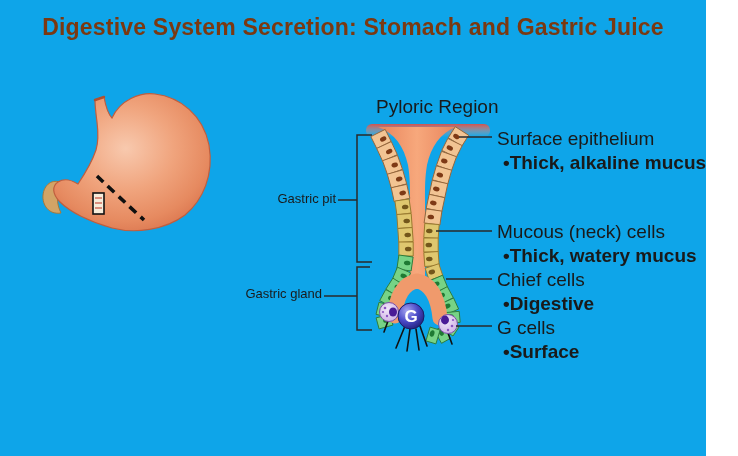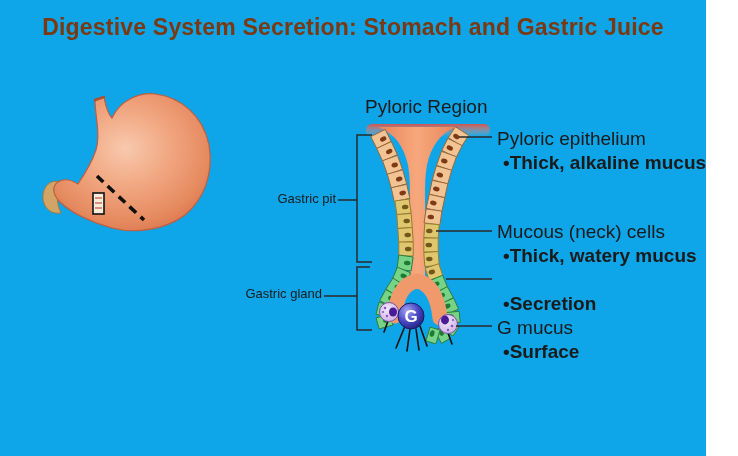--- a/index.html
+++ b/index.html
@@ -1,20 +1,20 @@
 <!DOCTYPE html>
 <html style="--title-color: #7B3911; --label-color: #1A1A1A; --line-color: #2A2A2A; --stomach-main: #EE9A72; --stomach-duodenum: #D2A466; --cell-peach: #F2C493; --cell-peach-nucleus: #7E3A16; --cell-yellow: #DFC76F; --cell-yellow-nucleus: #73561B; --cell-green: #77D386; --cell-green-nucleus: #1F7A33; --lumen: #F09A6C; --top-mucosa-band: #DE4F46; --g-sphere: #31319B; --purple-cell: #D9C6EC; --purple-cell-nucleus: #4A1B96;"><head>
 <meta charset="utf-8">
 <style>
   html,body{margin:0;padding:0;background:#fff;}
   .stage{position:relative;width:706px;height:456px;background:#0ea5e9;overflow:hidden;
          font-family:"Liberation Sans","DejaVu Sans",sans-serif;}
   .title{position:absolute;left:0;right:0;top:14px;margin:0;text-align:center;
          font-size:23px;font-weight:bold;color:var(--title-color,#7B3911);letter-spacing:.2px;}
-  .pyloric{position:absolute;left:365px;top:96px;font-size:19px;color:var(--label-color,#1a1a1a);}
+  .pyloric{position:absolute;left:376px;top:96px;font-size:19px;color:var(--label-color,#1a1a1a);}
   .llabel{position:absolute;font-size:13px;color:var(--label-color,#1a1a1a);text-align:right;width:150px;}
   #lbl-pit{left:186px;top:191px;}
   #lbl-gland{left:172px;top:286px;}
   .rlabel{position:absolute;left:497px;font-size:19px;color:var(--label-color,#1a1a1a);white-space:nowrap;}
   .rlabel.bullet{left:503px;font-weight:bold;}
   svg{position:absolute;}
   .stomach{left:40px;top:75px;}
   .gland{left:358px;top:120px;}
   .overlay{left:0;top:0;pointer-events:none;}
   .gletter{font-family:"Liberation Sans",sans-serif;font-weight:bold;font-size:17px;fill:#fff;}
@@ -193,24 +193,25 @@
     <path d="M 324,296 L 357,296"></path>
     <path d="M 459,137 L 492,137"></path>
     <path d="M 436,231 L 492,231"></path>
     <path d="M 446,279 L 492,279"></path>
     <path d="M 456,326 L 492,326"></path>
   </svg>
 
   <div class="llabel" id="lbl-pit">Gastric pit</div>
   <div class="llabel" id="lbl-gland">Gastric gland</div>
 
-  <div class="rlabel" style="top:128px">Pyloric epithelium</div>
+  <div class="rlabel" style="top:128px">Surface epithelium</div>
   <div class="rlabel bullet" style="top:152px">•Thick, alkaline mucus</div>
 
   <div class="rlabel" style="top:221px">Mucous (neck) cells</div>
   <div class="rlabel bullet" style="top:245px">•Thick, watery mucus</div>
 
-  <div class="rlabel bullet" style="top:293px">•Secretion</div>
-
-  <div class="rlabel" style="top:317px">G mucus</div>
+  <div class="rlabel" style="top:269px">Chief cells</div>
+  <div class="rlabel bullet" style="top:293px">•Digestive</div>
+
+  <div class="rlabel" style="top:317px">G cells</div>
   <div class="rlabel bullet" style="top:341px">•Surface</div>
 
 </div>
 
 </body></html>

